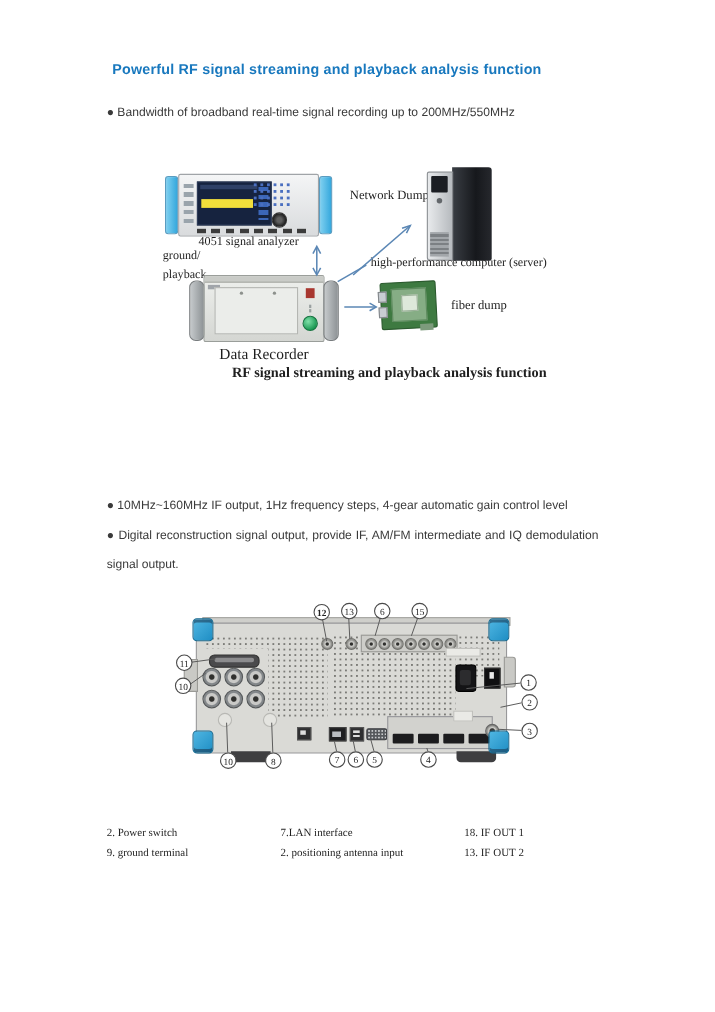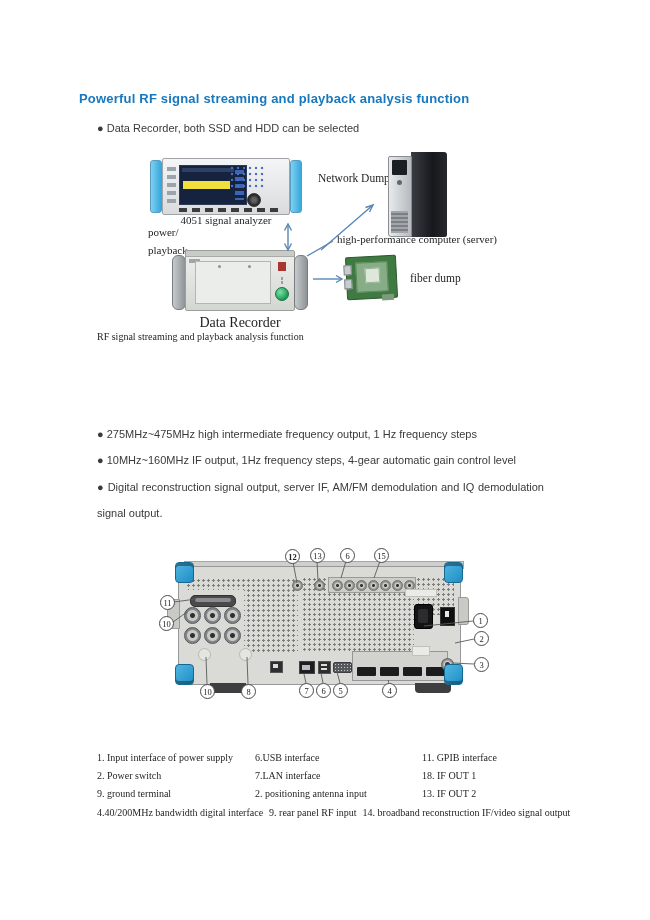--- a/index.html
+++ b/index.html
@@ -1,26 +1,26 @@
 <!DOCTYPE html>
 <html><head>
 <meta charset="utf-8">
 <style>
   html,body{margin:0;padding:0;background:#fff;}
   .page{position:relative;width:650px;height:920px;background:#ffffff;overflow:hidden;
         font-family:"Liberation Serif",serif;}
 
   
-  .heading{position:absolute;left:79px;font-family:"Liberation Sans",sans-serif;
-           font-weight:bold;font-size:13px;color:#1878be;white-space:nowrap;letter-spacing:.2px;margin-top:36px;}
+  .heading{position:absolute;left:102px;font-family:"Liberation Sans",sans-serif;
+           font-weight:bold;font-size:13px;color:#1878be;white-space:nowrap;letter-spacing:.2px;}
   .bullet{position:absolute;left:97px;font-family:"Liberation Sans",sans-serif;
           font-size:11px;color:#3a3a3a;white-space:nowrap;}
   .bullet-just{white-space:normal;width:447px;text-align:justify;line-height:26px;}
   .dlabel{position:absolute;font-size:11px;color:#1e1e1e;white-space:nowrap;}
-  .dcaption{position:absolute;left:97px;width:400px;text-align:left;font-size:10px;color:#1e1e1e;}
+  .dcaption{position:absolute;left:97px;width:400px;text-align:right;font-size:13px;color:#1e1e1e;font-weight:bold;}
 
   
   .analyzer{position:absolute;left:150px;top:158px;width:152px;height:57px;}
   .anz-handle{position:absolute;top:2px;width:10px;height:51px;border:1px solid #5a9cc0;border-radius:3px;
               background:linear-gradient(90deg,#7fd0f0,#35a8dd);}
   .anz-handle.hl{left:0}.anz-handle.hr{right:0}
   .anz-body{position:absolute;left:12px;right:12px;top:0;height:55px;border:1px solid #a0a4a8;border-radius:2px;
             background:linear-gradient(#f4f5f6,#d9dbdd);}
   .anz-screen{position:absolute;left:16px;top:6px;width:66px;height:38px;background:#16233f;border:1px solid #2c3a57;}
   .anz-topbar{position:absolute;left:2px;top:2px;width:52px;height:4px;background:#2e4066;}
@@ -120,21 +120,21 @@
   .lg-row.r5 .c2{width:143px;}
 
   .ovl{position:absolute;left:0;top:0;width:650px;height:920px;pointer-events:none;z-index:4;}
 </style>
 </head>
 <body>
 
 <div class="page">
 
   <div class="heading" style="top:55px;">Powerful RF signal streaming and playback analysis function</div>
-  <div class="bullet" style="top:122px;">● Data Recorder, both SSD and HDD can be selected</div>
+  <div class="bullet" style="top:96px;">● Bandwidth of broadband real-time signal recording up to 200MHz/550MHz</div>
 
   <div class="analyzer">
     <div class="anz-handle hl"></div>
     <div class="anz-body">
       <div class="anz-lkeys"></div>
       <div class="anz-screen">
         <div class="anz-topbar"></div>
         <div class="anz-trace"></div>
         <div class="anz-menu"></div>
       </div>
@@ -151,21 +151,21 @@
   <div class="pc">
     <div class="pc-side"></div>
     <div class="pc-front">
       <div class="pc-bay"></div>
       <div class="pc-btn"></div>
       <div class="pc-vents"></div>
     </div>
   </div>
   <div class="dlabel" style="left:337px;top:233px;">high-performance computer (server)</div>
 
-  <div class="dlabel" style="left:148px;top:226px;">power/</div>
+  <div class="dlabel" style="left:148px;top:226px;">ground/</div>
   <div class="dlabel" style="left:148px;top:244px;">playback</div>
 
   <div class="rec">
     <div class="rec-handle hl"></div>
     <div class="rec-body">
       <div class="rec-lid"></div>
       <div class="rec-logo"></div>
       <div class="rec-door">
         <div class="rec-screw" style="left:22px;"></div>
         <div class="rec-screw" style="left:52px;"></div>
@@ -181,23 +181,22 @@
     <div class="fiber-inner"></div>
     <div class="fiber-chip"></div>
     <div class="fiber-conn" style="top:7px;"></div>
     <div class="fiber-conn" style="top:21px;"></div>
     <div class="fiber-tab"></div>
   </div>
   <div class="dlabel" style="left:410px;top:272px;font-size:11.5px;">fiber dump</div>
 
   <div class="dcaption" style="top:331px;">RF signal streaming and playback analysis function</div>
 
-  <div class="bullet" style="top:428px;">● 275MHz~475MHz high intermediate frequency output, 1 Hz frequency steps</div>
   <div class="bullet" style="top:454px;">● 10MHz~160MHz IF output, 1Hz frequency steps, 4-gear automatic gain control level</div>
-  <div class="bullet bullet-just" style="top:474px;">● Digital reconstruction signal output, server IF, AM/FM demodulation and IQ demodulation signal output.</div>
+  <div class="bullet bullet-just" style="top:474px;">● Digital reconstruction signal output, provide IF, AM/FM intermediate and IQ demodulation signal output.</div>
 
   <div class="pn pn-lid"></div>
   <div class="pn pn-chassis"></div>
 
   <div class="pn pn-vent" style="left:186px;top:578px;width:112px;height:76px;"></div>
   <div class="pn pn-vent" style="left:302px;top:577px;width:112px;height:74px;"></div>
   <div class="pn pn-vent" style="left:416px;top:577px;width:38px;height:38px;"></div>
   <div class="pn pn-mask" style="left:180px;top:590px;width:64px;height:62px;"></div>
 
   <div class="pn gpib">
@@ -302,26 +301,20 @@
       <path d="M248,684 L247,657"></path>
       <path d="M306,683 L304,674"></path>
       <path d="M323,683 L321,673"></path>
       <path d="M340,683 L337,672"></path>
       <path d="M389,683 L388,680"></path>
     </g>
   </svg>
 
   <div class="legend">
     <div class="lg-row">
-      <span class="c1">1. Input interface of power supply</span><span class="c2">6.USB interface</span><span class="c3">11. GPIB interface</span>
-    </div>
-    <div class="lg-row">
       <span class="c1">2. Power switch</span><span class="c2">7.LAN interface</span><span class="c3">18. IF OUT 1</span>
     </div>
     <div class="lg-row">
       <span class="c1">9. ground terminal</span><span class="c2">2. positioning antenna input</span><span class="c3">13. IF OUT 2</span>
     </div>
-    <div class="lg-row r4">
-      <span class="c1">4.40/200MHz bandwidth digital interface</span><span class="c2">9. rear panel RF input</span><span class="c3">14. broadband reconstruction IF/video signal output</span>
-    </div>
   </div>
 
 </div>
 
 </body></html>

